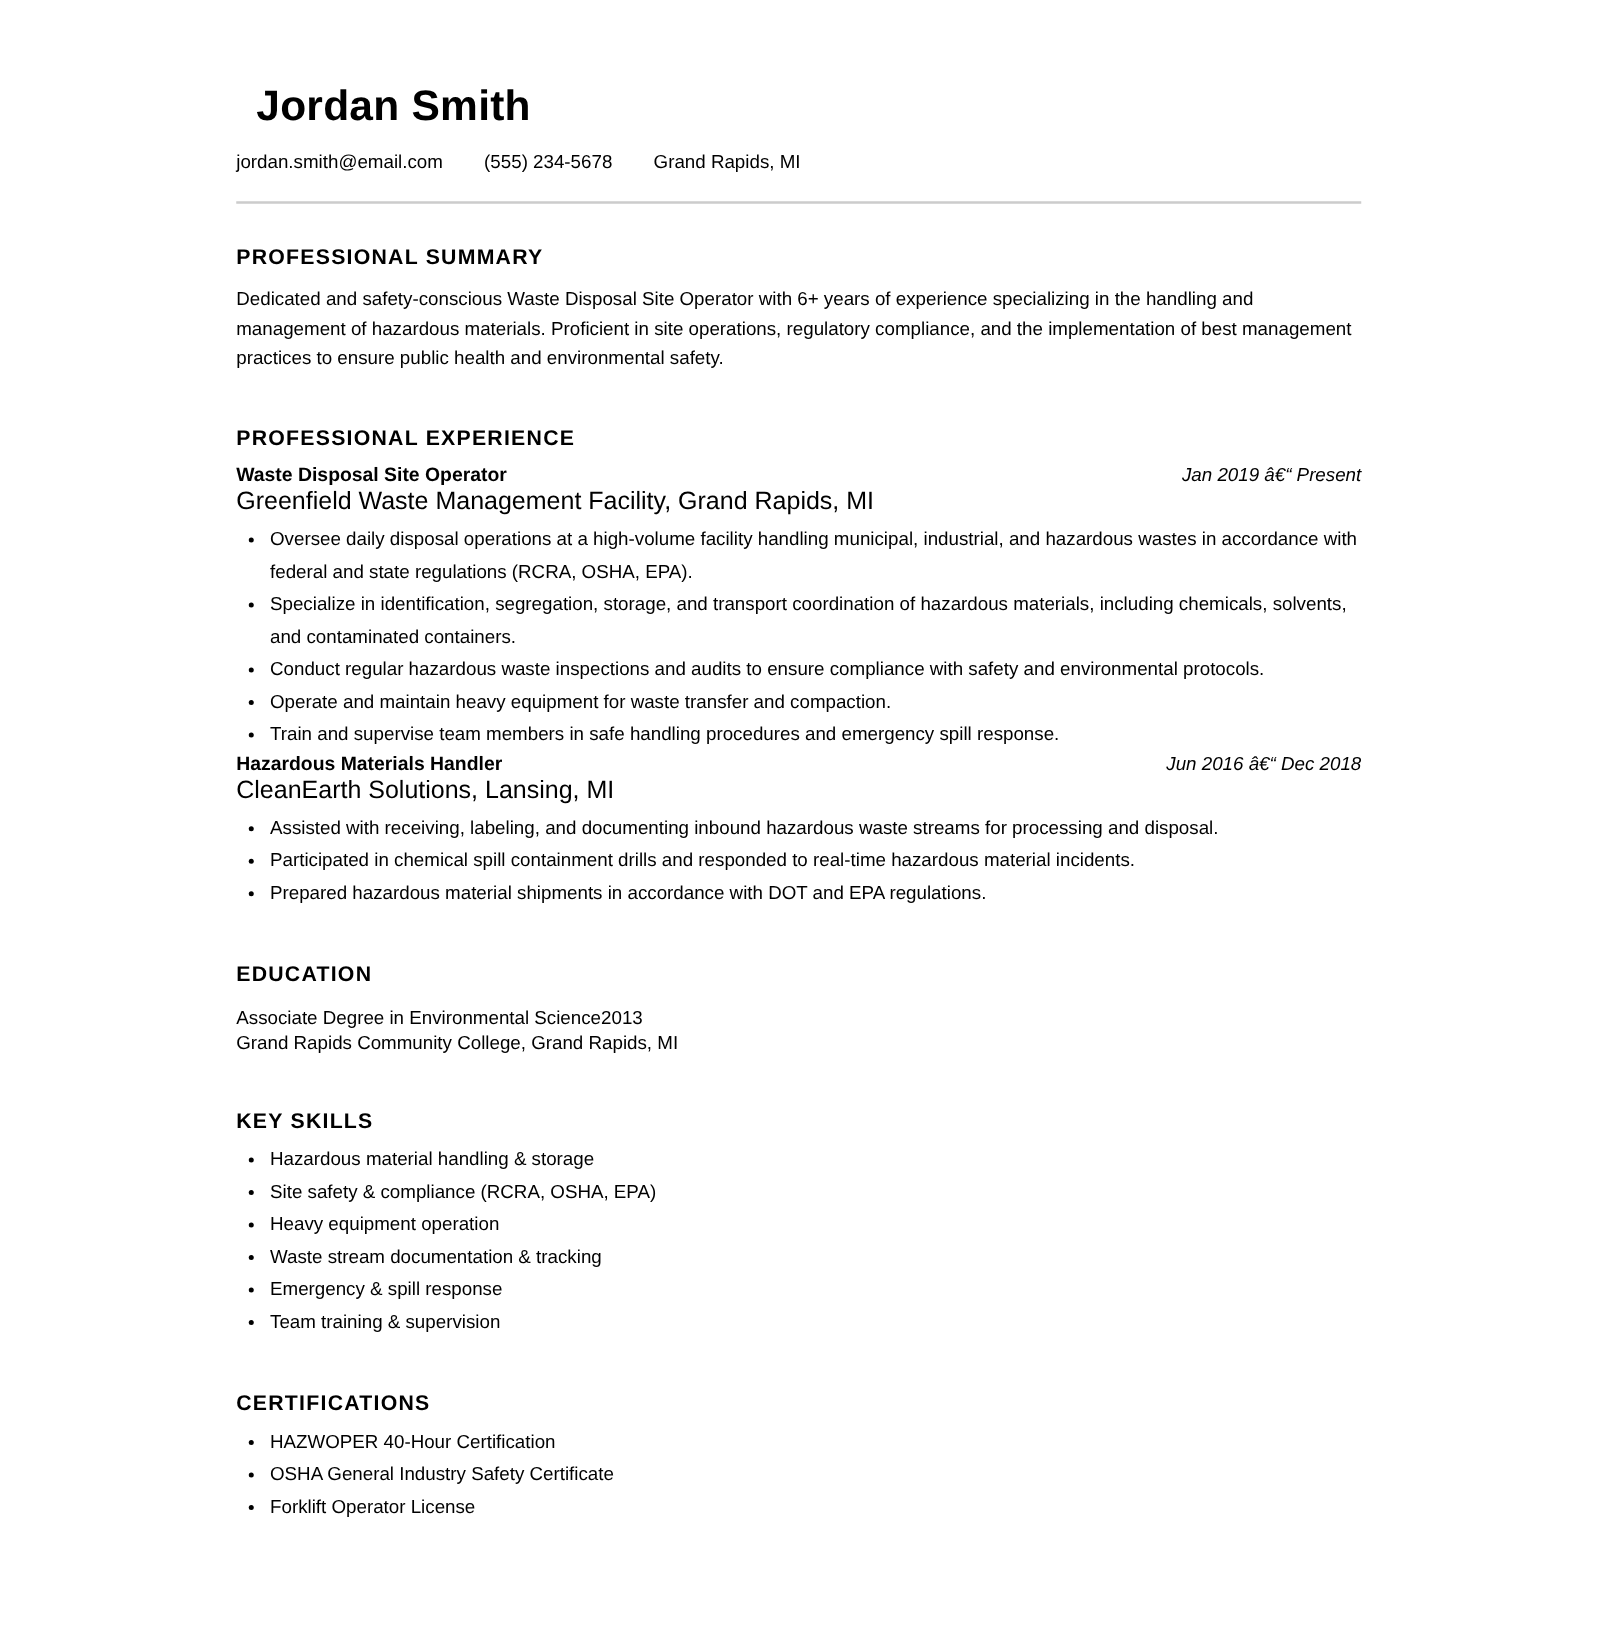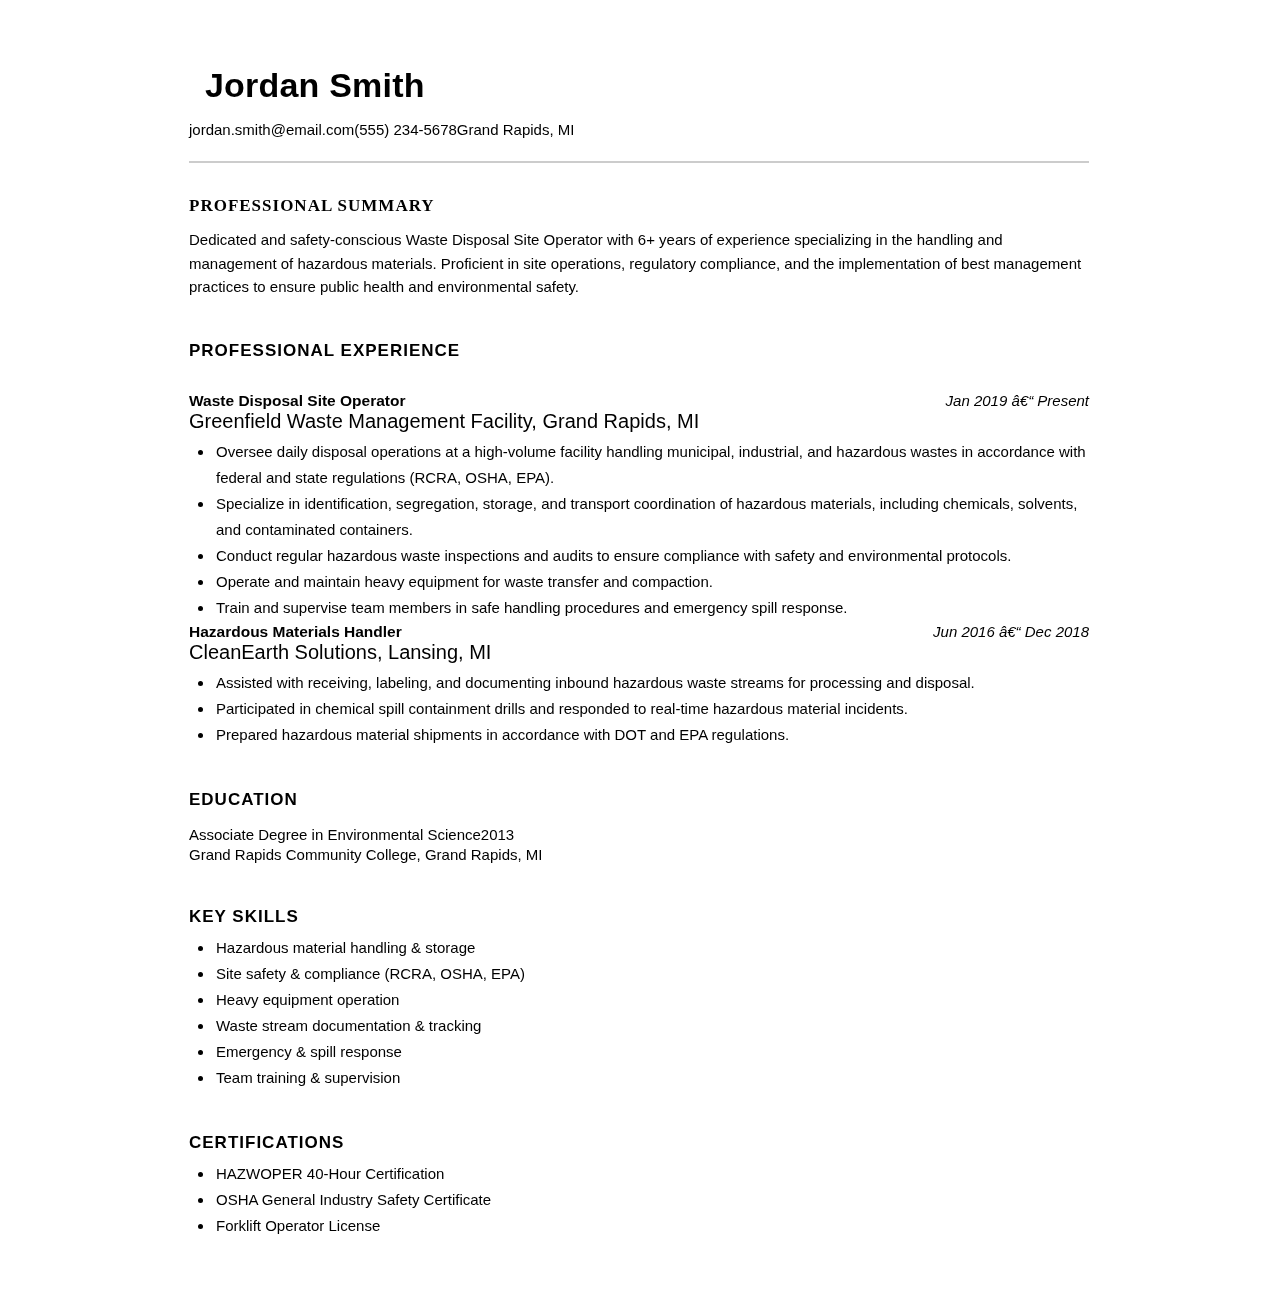--- a/index.html
+++ b/index.html
@@ -18,42 +18,43 @@
   }
   .name {
     font-size: 34px;
     font-weight: 700;
     line-height: 1.12;
     margin: 16px;
     letter-spacing: 0.2px;
   }
   .contact-row {
     display: flex;
+    gap: 33px;
     font-size: 15px;
     line-height: 20px;
   }
   .rule {
     border: none;
     border-top: 2px solid #cccccc;
     margin: 21px 0 0 0;
   }
   .section-title {
     font-size: 17px;
     font-weight: 700;
     letter-spacing: 1px;
     line-height: 20px;
     margin: 42px 0 0 0;
   }
-  .section-summary .section-title { margin-top: 33px; font-family: Liberation Serif, serif; }
+  .section-summary .section-title { margin-top: 33px; }
   .summary-text {
     font-size: 15px;
     line-height: 23.5px;
     margin: 12px 0 0 0;
   }
-  .job { margin-top: 30px; }
+  .job { margin-top: 10px; }
   .job + .job { margin-top: 1px; }
   .job-head {
     display: flex;
     justify-content: space-between;
     align-items: baseline;
     line-height: 20px;
   }
   .job-role { font-weight: 700; font-size: 15.5px; }
   .job-dates { font-style: italic; font-size: 15px; }
   .job-company { font-size: 20px; line-height: 20px; }

